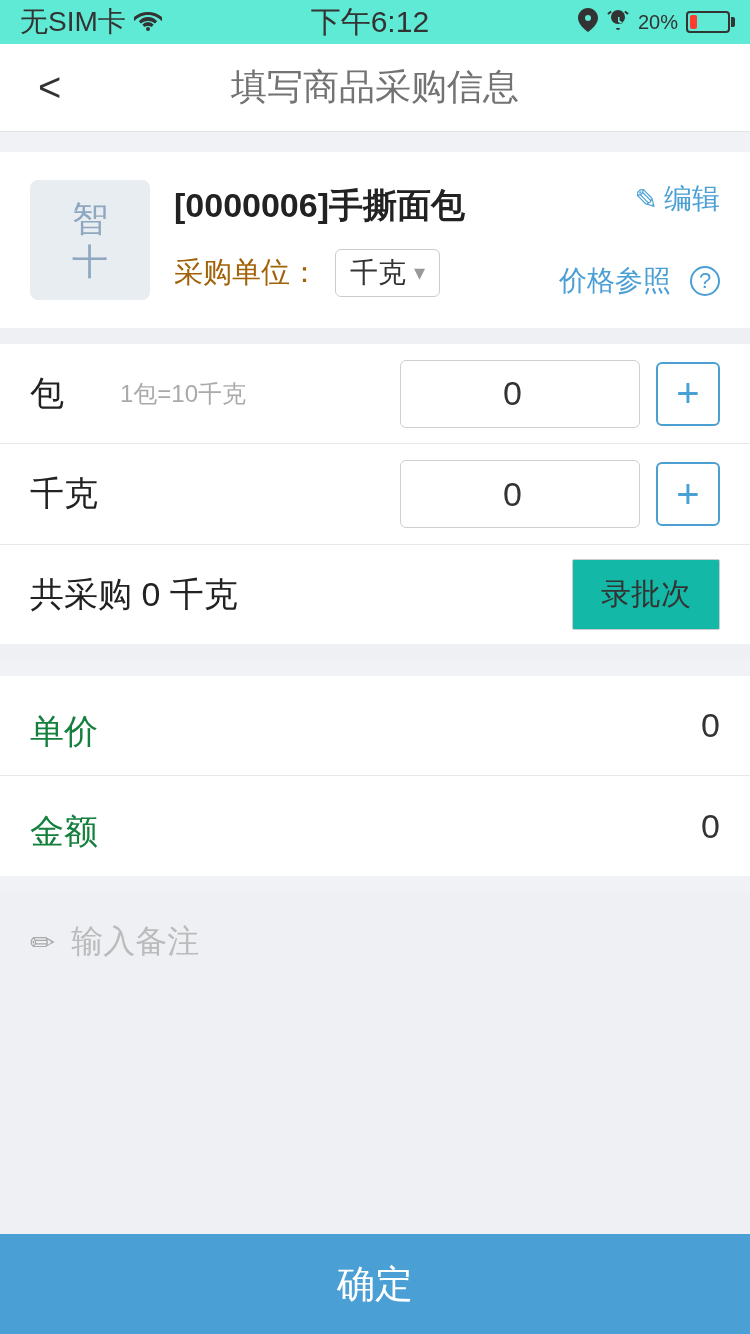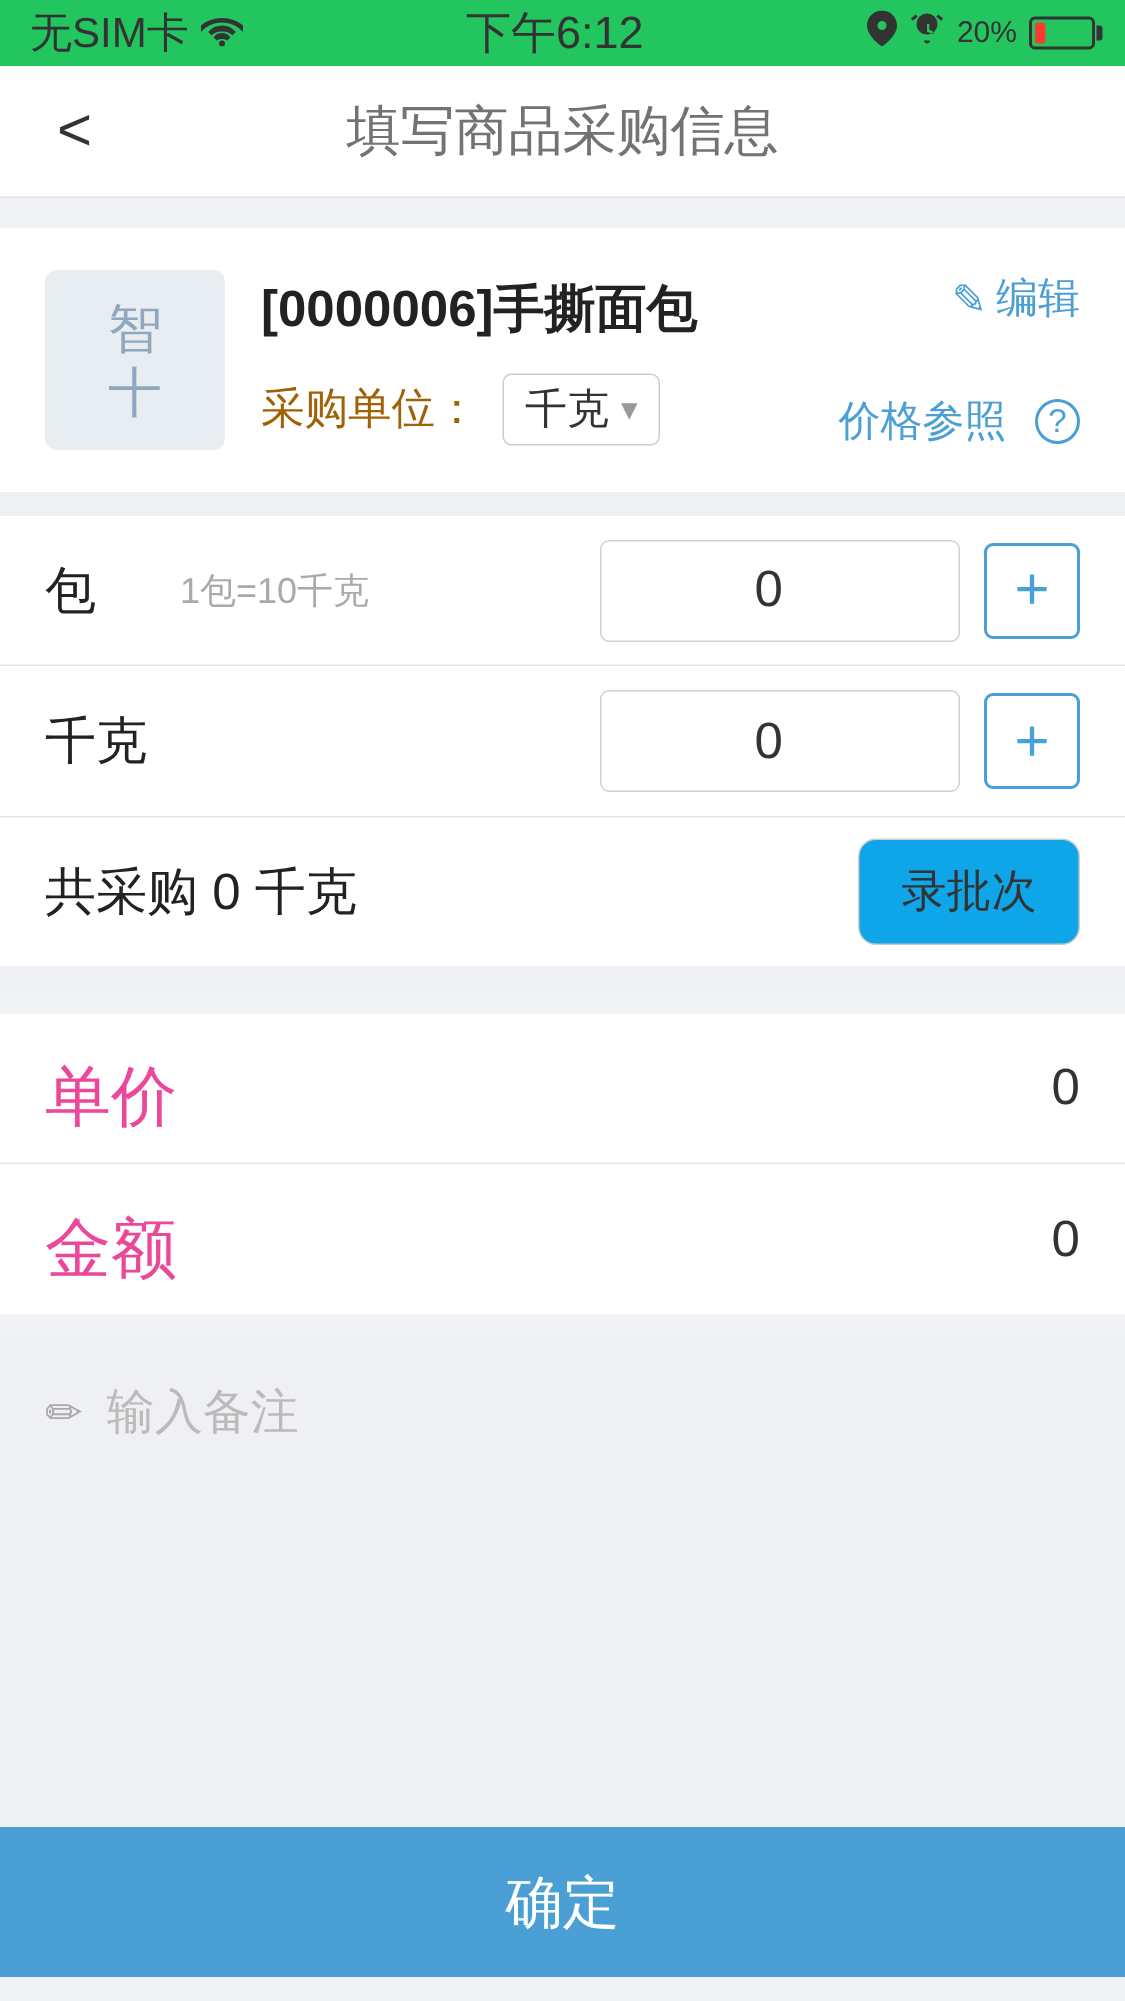--- a/index.html
+++ b/index.html
@@ -10,21 +10,21 @@
       font-family: -apple-system, "PingFang SC", "Helvetica Neue", sans-serif;
       background: #f0f2f5;
       font-size: 32px;
       color: #333;
     }
 
     
     .status-bar {
       width: 750px;
       height: 44px;
-      background: #22c55e;
+      background: #5eead4;
       display: flex;
       align-items: center;
       justify-content: space-between;
       padding: 0 20px;
       font-size: 28px;
       color: #333;
     }
     .status-bar-left {
       display: flex;
       align-items: center;
@@ -264,46 +264,46 @@
       height: 100px;
       border-top: 1px solid #e8e8e8;
     }
     .total-text {
       font-size: 34px;
       color: #222;
       flex: 1;
     }
     .batch-btn {
       border: 1px solid #ccc;
-      border-radius: 12px;
+      border-radius: 2px;
       padding: 14px 28px;
       font-size: 30px;
       color: #333;
       cursor: pointer;
-      background: #0ea5e9;
+      background: #14b8a6;
     }
 
     
     .info-section {
       background: #fff;
       margin-top: 16px;
     }
     .info-row {
       display: flex;
       align-items: center;
       padding: 0 30px;
       height: 100px;
       border-bottom: 1px solid #e8e8e8;
     }
     .info-row:last-child {
       border-bottom: none;
     }
     .info-label {
-      font-size: 44px;
-      color: #ec4899;
+      font-size: 34px;
+      color: #15803d;
       flex: 1;
       margin-top: 12px;
     }
     .info-value {
       font-size: 34px;
       color: #333;
     }
 
     
     .note-section {
@@ -327,21 +327,21 @@
     
     .bottom-area {
       background: #eef0f3;
       flex: 1;
       min-height: 300px;
     }
 
     
     .confirm-btn {
       position: fixed;
-      bottom: 16px;
+      bottom: 0;
       left: 0;
       width: 750px;
       height: 100px;
       background: #4a9fd4;
       color: #fff;
       font-size: 38px;
       font-weight: 500;
       display: flex;
       align-items: center;
       justify-content: center;

